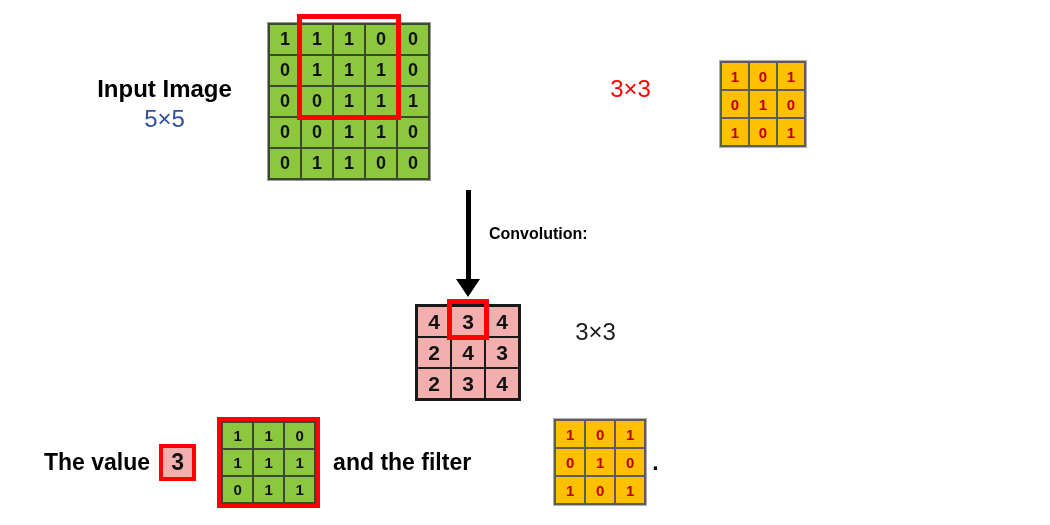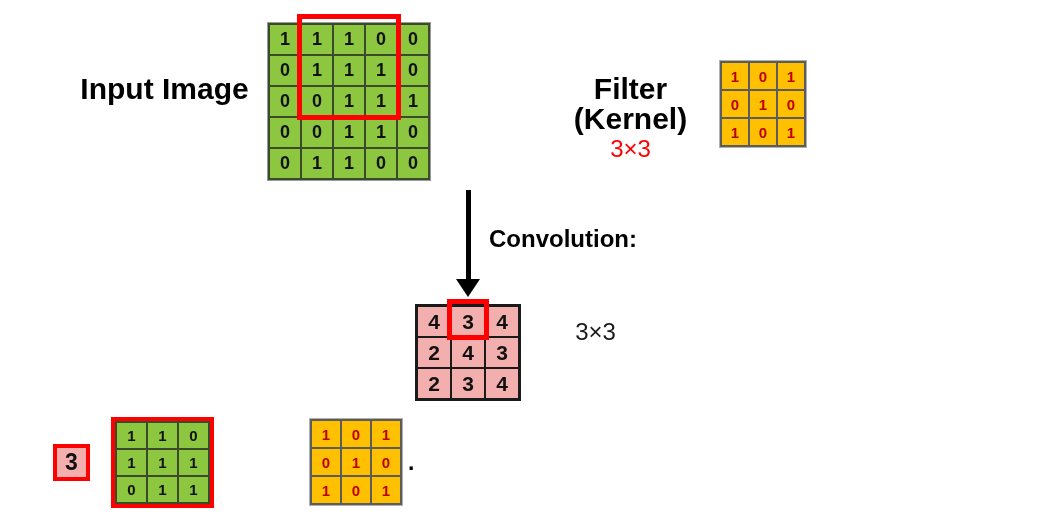--- a/index.html
+++ b/index.html
@@ -7,21 +7,21 @@
   body {
     width: 1050px; height: 525px;
     position: relative; overflow: hidden;
     font-family: "Liberation Sans", sans-serif;
     color: #111;
   }
   .abs { position: absolute; }
 
   
   .label-block { text-align: center; }
-  .title { font-weight: bold; font-size: 30px; line-height: 30px; color: #000; }
+  .title { font-weight: bold; font-size: 24px; line-height: 30px; color: #000; }
   .dim { font-size: 24px; line-height: 30px; }
   .dim-blue { color: var(--blue, #30509F); }
   .dim-red { color: var(--highlight-red, #FF0000); }
   .dim-black { color: #1a1a1a; }
 
   
   .grid {
     display: grid; gap: 2px; padding: 2px;
   }
   .grid .cell {
@@ -47,21 +47,21 @@
   .hl-input { left: 297px; top: 14px; width: 104px; height: 106px; }
   .hl-result { left: 447px; top: 299px; width: 42px; height: 41px; border-width: 5px; }
 
   
   .arrow-line { left: 466px; top: 190px; width: 5px; height: 90px; background: #000; }
   .arrow-head {
     left: 456px; top: 279px; width: 0; height: 0;
     border-left: 12px solid transparent; border-right: 12px solid transparent;
     border-top: 18px solid #000;
   }
-  .conv-label { left: 489px; top: 225px; font-weight: bold; font-size: 24px; color: #000; }
+  .conv-label { left: 489px; top: 225px; font-weight: bold; font-size: 16px; color: #000; }
 
   
   .input-labels { left: 62px; top: 74px; width: 205px; }
   .filter-labels { left: 533px; top: 74px; width: 195px; }
   .result-labels { left: 538px; top: 317px; width: 115px; }
 
   
   .caption {
     left: 44px; top: 416px; height: 92px; right: 0;
     display: flex; align-items: center;
@@ -80,20 +80,21 @@
     border: 4px solid var(--highlight-red, #FF0000);
   }
   .caption .grid-filter-bottom { margin-left: 82px; }
   .caption .period { margin-left: 5px; }
 </style>
 </head>
 <body>
 
 <div class="abs label-block input-labels">
   <div class="title">Input Image</div>
+  <div class="dim dim-blue">5×5</div>
 </div>
 <div class="abs grid grid-green grid-input">
     <div class="cell">1</div>
     <div class="cell">1</div>
     <div class="cell">1</div>
     <div class="cell">0</div>
     <div class="cell">0</div>
     <div class="cell">0</div>
     <div class="cell">1</div>
     <div class="cell">1</div>
@@ -111,21 +112,20 @@
     <div class="cell">0</div>
     <div class="cell">0</div>
     <div class="cell">1</div>
     <div class="cell">1</div>
     <div class="cell">0</div>
     <div class="cell">0</div>
   </div>
 <div class="abs hl-box hl-input"></div>
 
 <div class="abs label-block filter-labels">
-  <div class="title">Filter (Kernel)</div>
   <div class="dim dim-red">3×3</div>
 </div>
 <div class="abs grid grid-orange grid-filter-top">
     <div class="cell">1</div>
     <div class="cell">0</div>
     <div class="cell">1</div>
     <div class="cell">0</div>
     <div class="cell">1</div>
     <div class="cell">0</div>
     <div class="cell">1</div>
@@ -147,36 +147,38 @@
     <div class="cell">2</div>
     <div class="cell">3</div>
     <div class="cell">4</div>
   </div>
 <div class="abs hl-box hl-result"></div>
 <div class="abs label-block result-labels">
   <div class="dim dim-black">3×3</div>
 </div>
 
 <div class="abs caption">
+  <span>The value</span>
   <span class="value-box">
       <span>3</span>
     </span>
   <span class="patch-wrap">
     <span class="grid grid-green grid-patch-bottom">
         <div class="cell">1</div>
         <div class="cell">1</div>
         <div class="cell">0</div>
         <div class="cell">1</div>
         <div class="cell">1</div>
         <div class="cell">1</div>
         <div class="cell">0</div>
         <div class="cell">1</div>
         <div class="cell">1</div>
       </span>
   </span>
+  <span>and the filter</span>
   <span class="grid grid-orange grid-filter-bottom">
       <div class="cell">1</div>
       <div class="cell">0</div>
       <div class="cell">1</div>
       <div class="cell">0</div>
       <div class="cell">1</div>
       <div class="cell">0</div>
       <div class="cell">1</div>
       <div class="cell">0</div>
       <div class="cell">1</div>

